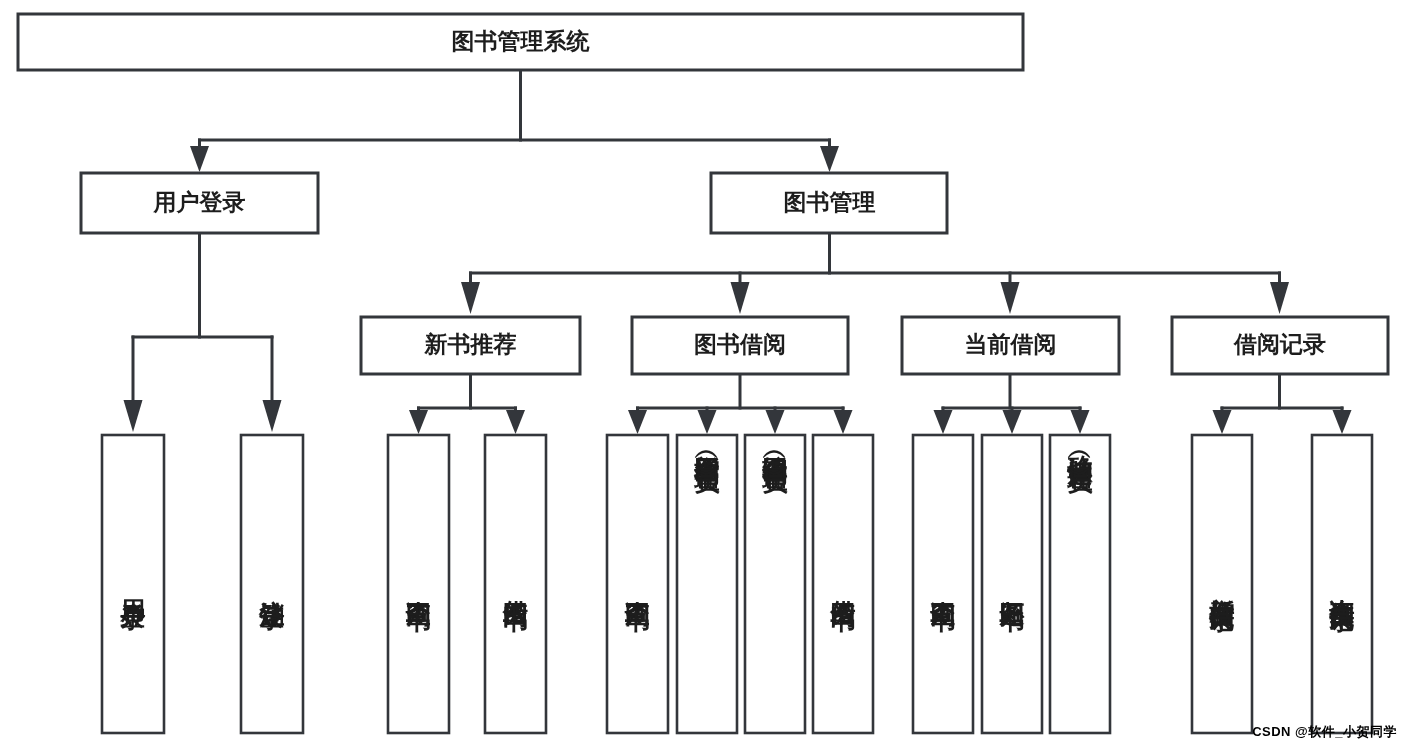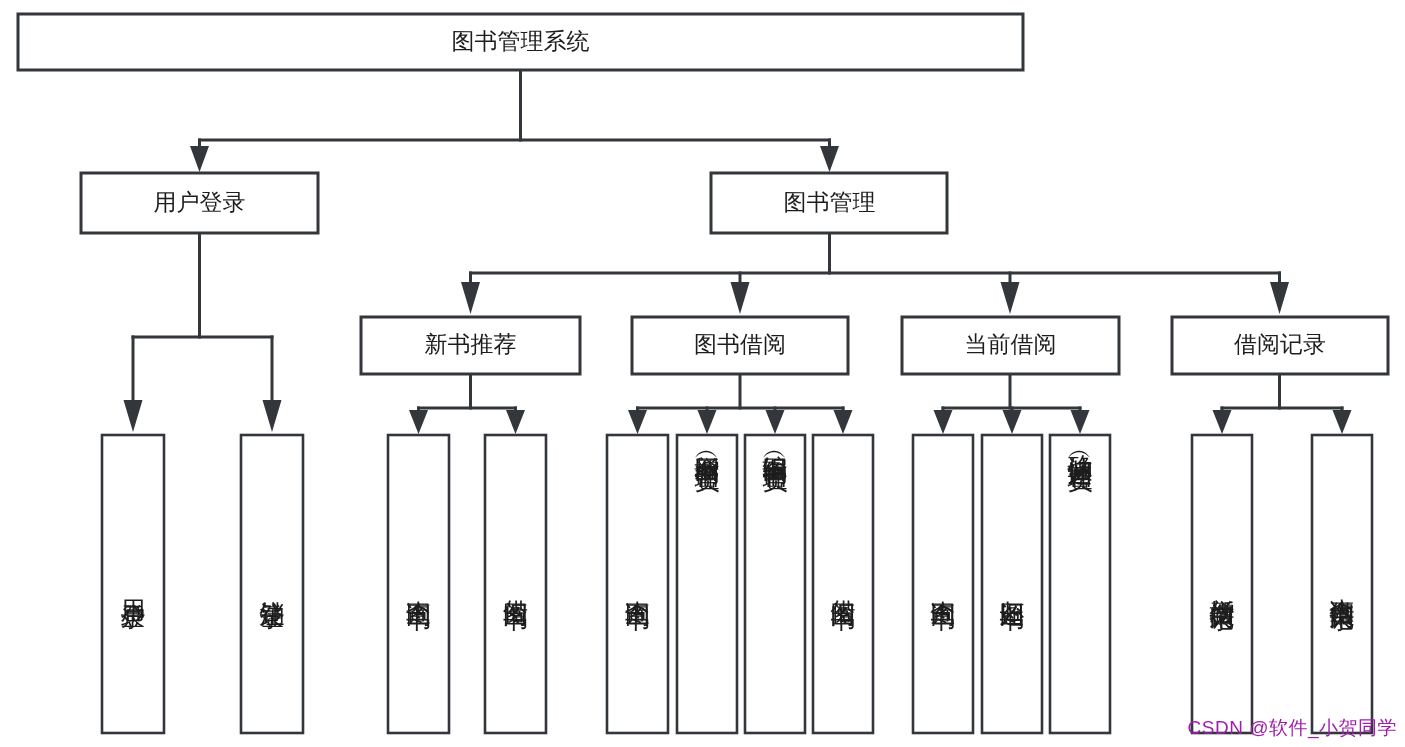--- a/index.html
+++ b/index.html
@@ -11,20 +11,21 @@
     width: 1405px;
     height: 747px;
     overflow: hidden;
     font-family: "Liberation Sans", "DejaVu Sans", sans-serif;
   }
   #diagram-root {
     position: relative;
     width: 1405px;
     height: 747px;
     background: #ffffff;
+    font-weight: bold;
   }
   svg#flow-svg {
     position: absolute;
     left: 0;
     top: 0;
     width: 1405px;
     height: 747px;
   }
   .node-box {
     fill: #ffffff;
@@ -68,22 +69,22 @@
     line-height: 1.08;
     color: #1d1d1d;
     letter-spacing: 2px;
     white-space: nowrap;
   }
   .watermark {
     position: absolute;
     right: 8px;
     bottom: 6px;
     font-family: "Liberation Sans", "DejaVu Sans", sans-serif;
-    font-size: 19px;
-    color: #a21caf;
+    font-size: 13px;
+    color: #000000;
     letter-spacing: 0.5px;
     white-space: nowrap;
   }
 </style>
 </head>
 <body>
 
 <div id="diagram-root">
 
   <svg id="flow-svg" viewBox="0 0 1405 747">

